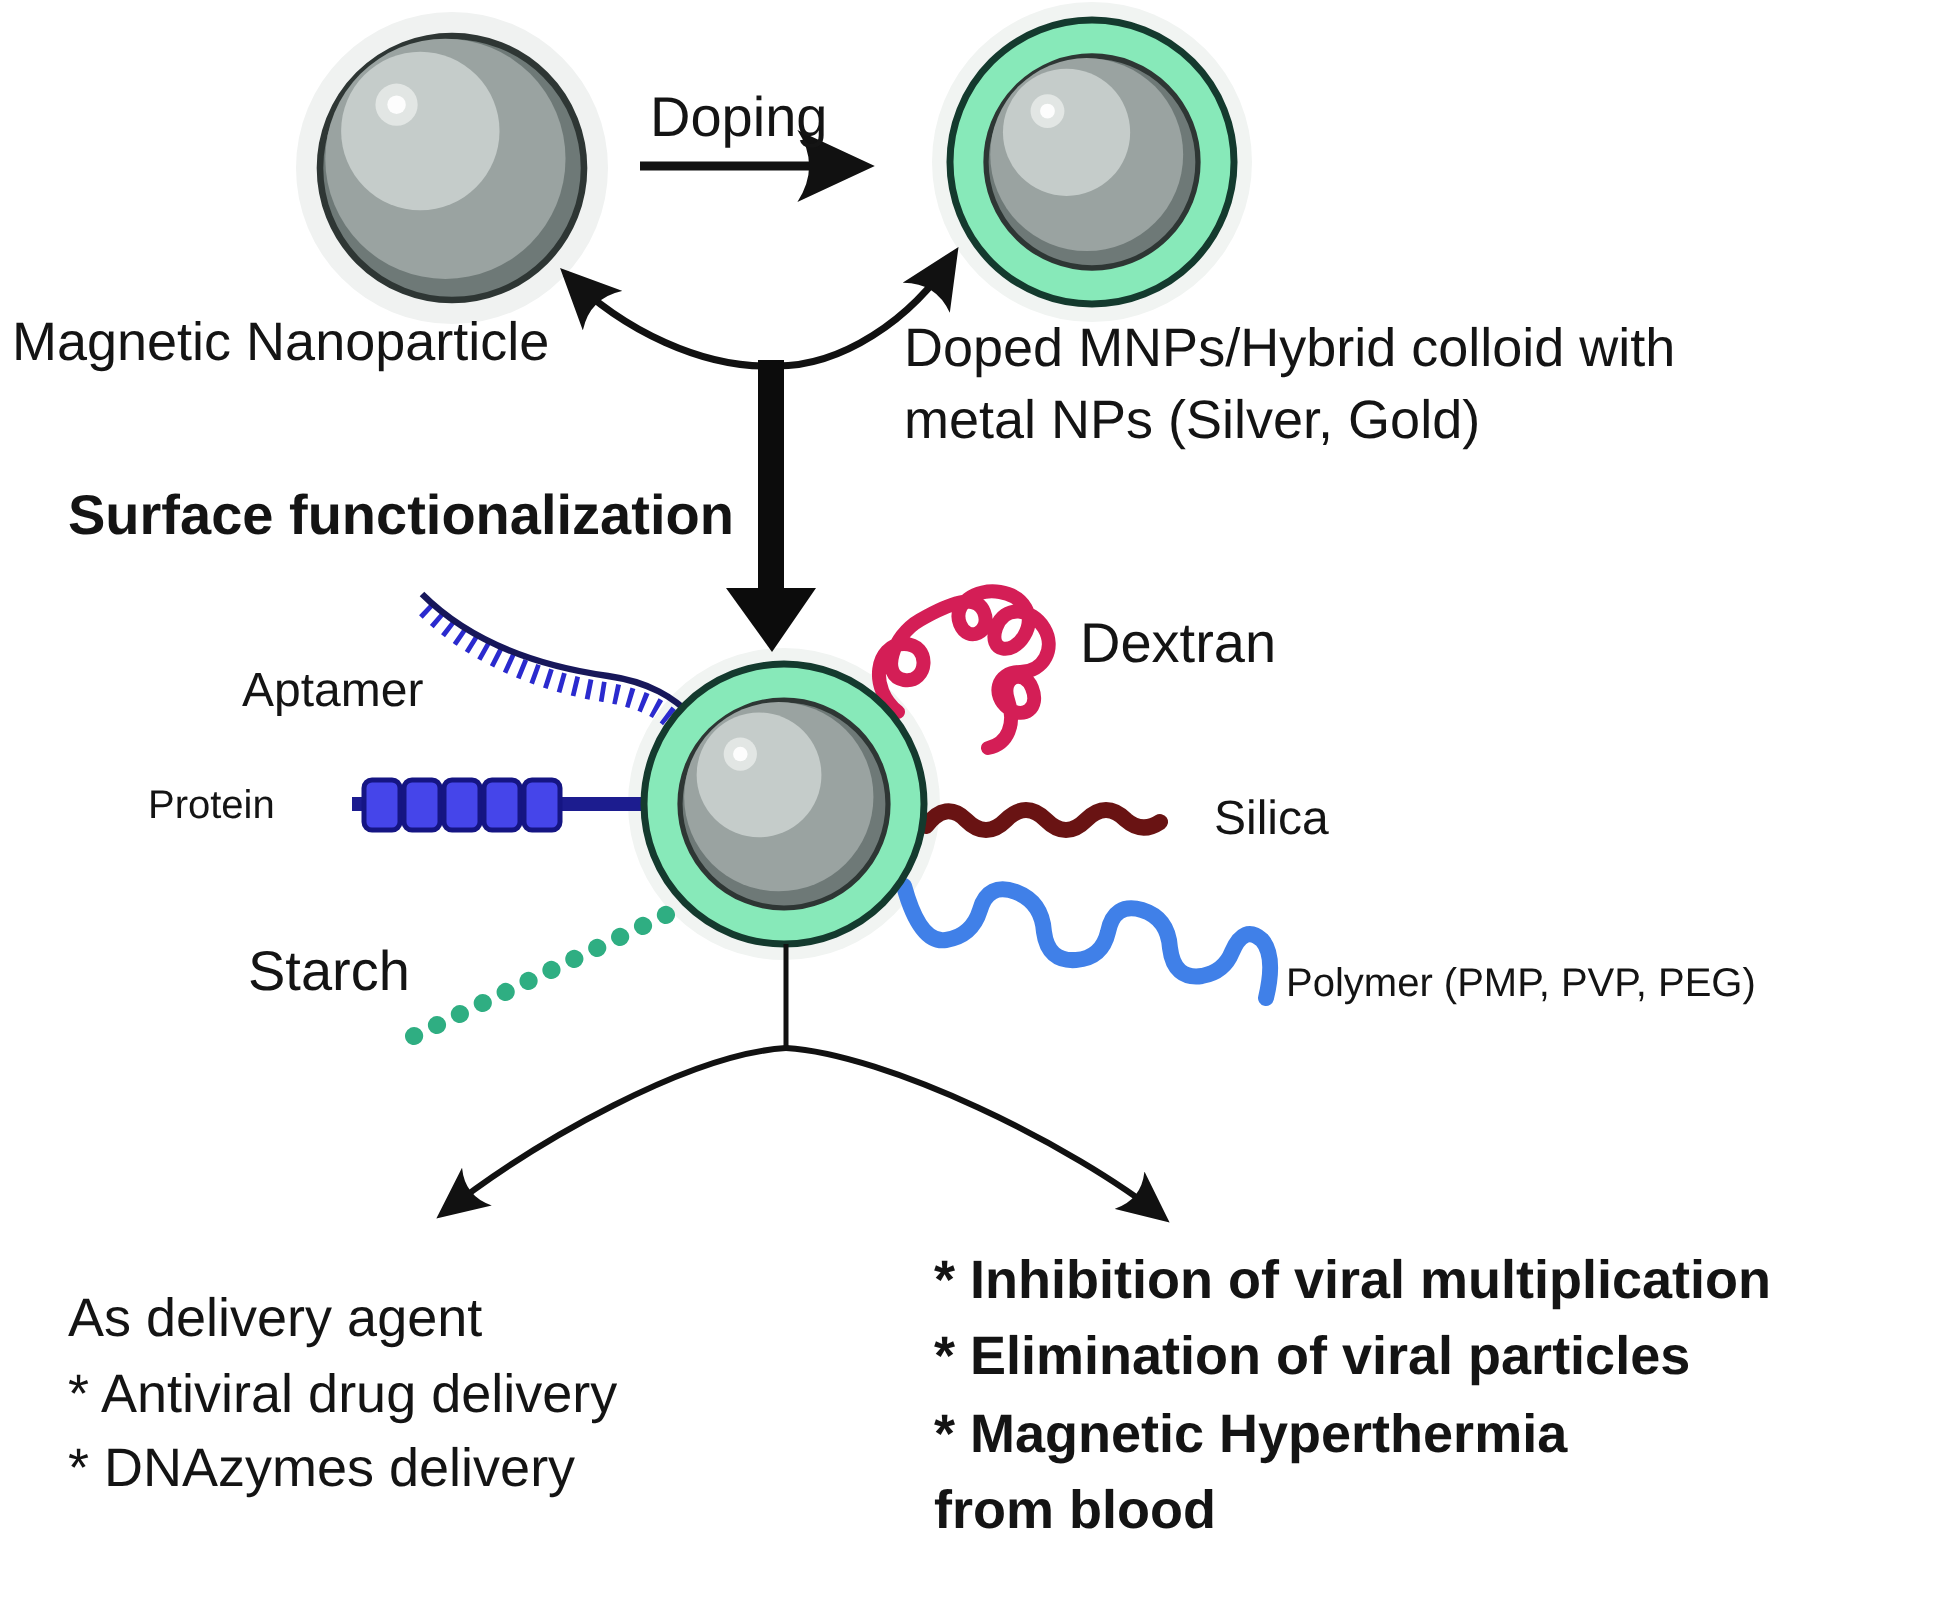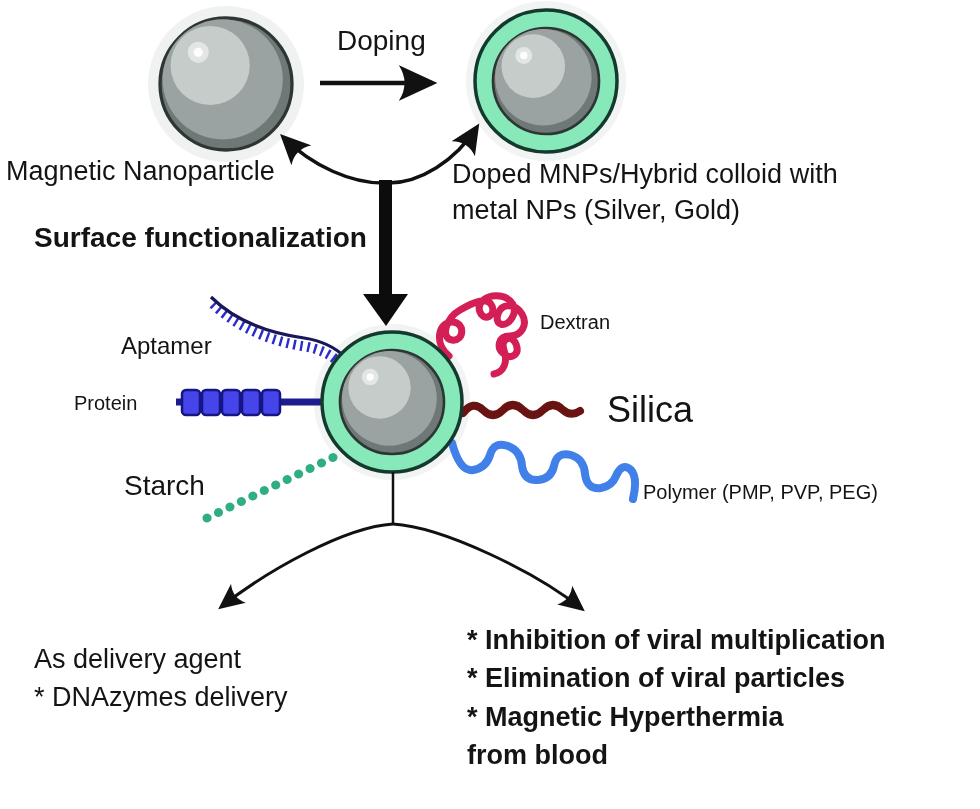--- a/index.html
+++ b/index.html
@@ -91,44 +91,45 @@
       <use href="#gsphere" transform="translate(392,402) scale(0.52)"></use>
     </g>
 
     <line x1="393" y1="472" x2="393" y2="524" stroke="#111111" stroke-width="2.5"></line>
     <path d="M 393,524 C 345,527 268,570 221,607" fill="none" stroke="#111111" stroke-width="3" marker-end="url(#ah)"></path>
     <path d="M 393,524 C 443,527 536,572 582,609" fill="none" stroke="#111111" stroke-width="3" marker-end="url(#ah)"></path>
   </svg>
 
   <div class="lbl" style="left:6px;top:155px;">Magnetic Nanoparticle</div>
 
-  <div class="lbl" style="left:325px;top:25px;font-size:28px;margin-left:12px;">Doping</div>
+  <div class="lbl" style="left:325px;top:43px;font-size:28px;">Doping</div>
 
   <div class="lbl twoline" style="left:452px;top:156px;">
     <div class="line">Doped MNPs/Hybrid colloid with</div>
     <div class="line">metal NPs (Silver, Gold)</div>
   </div>
 
-  <div class="lbl bold" style="left:34px;top:222px;">Surface functionalization</div>
+  <div class="lbl bold" style="left:34px;top:242px;">Surface functionalization</div>
 
   <div class="lbl" style="left:121px;top:330px;font-size:24px;">Aptamer</div>
 
   <div class="lbl" style="left:74px;top:387px;font-size:20px;">Protein</div>
 
   <div class="lbl" style="left:124px;top:470px;font-size:28px;text-align:right;">Starch</div>
 
-  <div class="lbl" style="left:540px;top:306px;font-size:20px;">Dextran</div>
+  <div class="lbl" style="left:540px;top:306px;font-size:28px;">Dextran</div>
 
-  <div class="lbl" style="left:607px;top:394px;font-size:36px;">Silica</div>
+  <div class="lbl" style="left:607px;top:394px;font-size:24px;">Silica</div>
 
   <div class="lbl" style="left:643px;top:476px;font-size:20px;">Polymer (PMP, PVP, PEG)</div>
 
 
   <div class="list list-left" style="left:34px;top:641px;">
     <div class="li">As delivery agent</div>
+    <div class="li">* Antiviral drug delivery</div>
     <div class="li">* DNAzymes delivery</div>
   </div>
 
   <div class="list list-right" style="left:467px;top:621px;">
     <div class="li">* Inhibition of viral multiplication</div>
     <div class="li">* Elimination of viral particles</div>
     <div class="li">* Magnetic Hyperthermia</div>
     <div class="li">from blood</div>
   </div>
 

